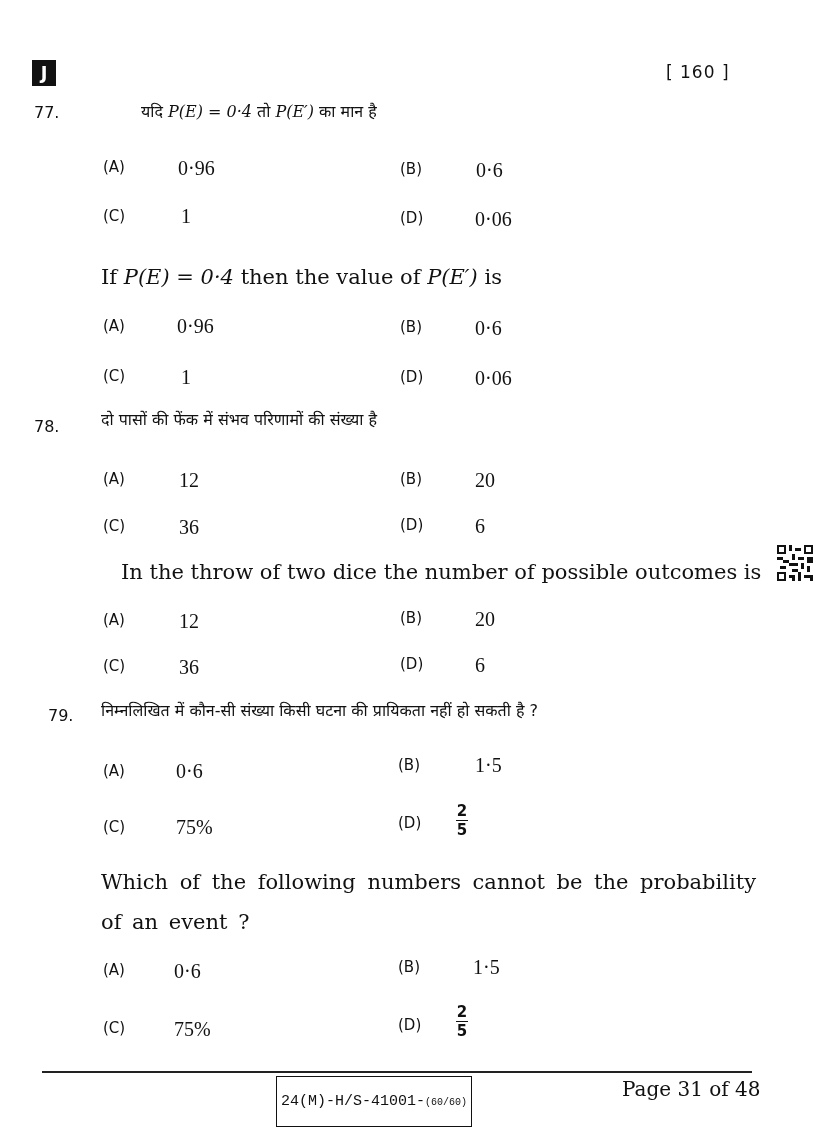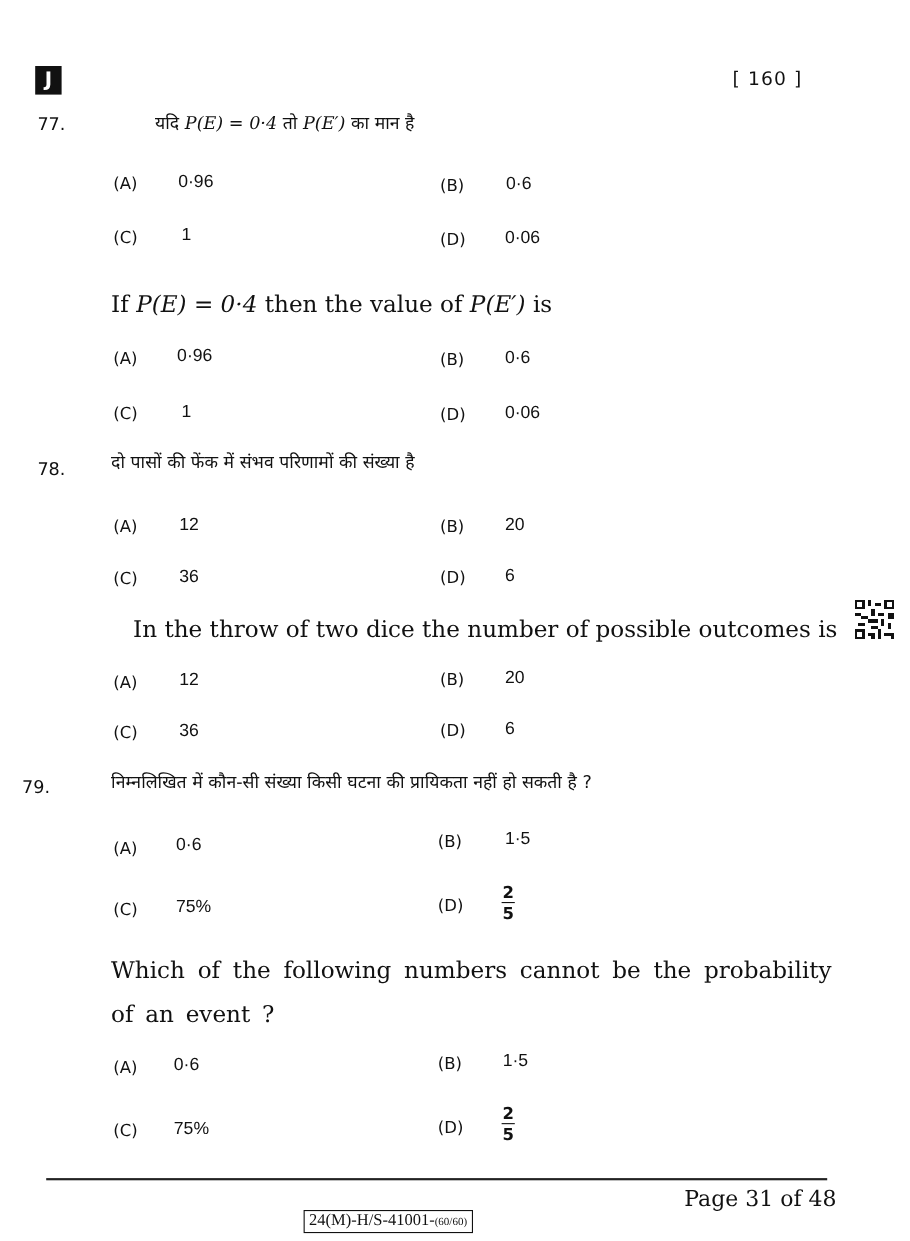--- a/index.html
+++ b/index.html
@@ -4,26 +4,26 @@
 <style>
   html, body { margin:0; padding:0; background:#ffffff; }
   body { width:827px; height:1128px; position:relative; overflow:hidden; color:#111; font-family:"DejaVu Serif", serif; }
   .abs { position:absolute; }
   .series-badge { left:32px; top:60px; width:24px; height:26px; background:#111; color:#fff; font-family:"DejaVu Sans", sans-serif; font-weight:bold; font-size:18px; line-height:26px; text-align:center; }
   .page-code { left:666px; top:62px; font-size:17px; font-family:"DejaVu Sans", sans-serif; letter-spacing:1px; }
   .qnum { font-family:"DejaVu Sans", sans-serif; font-size:16px; }
   .qtext-hi { font-family:"DejaVu Sans", sans-serif; font-size:16px; }
   .qtext-en { font-family:"DejaVu Serif", serif; font-size:21px; }
   .opt-label { font-family:"DejaVu Sans", sans-serif; font-size:15px; }
-  .opt-val { font-family:Liberation Sans, sans-serif; font-size:16px; }
+  .opt-val { font-family:Liberation Serif, serif; font-size:20px;margin-left:16px; }
   .math { font-family:"DejaVu Serif", serif; font-style:italic; }
   .frac { display:inline-flex; flex-direction:column; align-items:center; font-family:"DejaVu Sans", sans-serif; font-weight:bold; font-size:15px; line-height:16px; }
   .frac .bar { width:12px; border-top:1.5px solid #111; margin:1px 0; }
   .footer-line { left:42px; top:1071px; width:710px; height:2px; background:#222; }
-  .footer-code { left:276px; top:1076px; border:1.5px solid #111; padding:1px 4px; font-family:Liberation Serif, serif; font-size:15px;margin-top:24px; }
+  .footer-code { left:276px; top:1076px; border:1.5px solid #111; padding:16px 4px; font-family:Liberation Mono, monospace; font-size:15px; }
   .footer-code small { font-size:10px; }
   .footer-page { left:622px; top:1077px; font-family:"DejaVu Serif", serif; font-size:20px; }
   .qr { left:777px; top:545px; width:36px; height:36px; }
   .en-wrap { left:101px; width:655px; text-align:justify; line-height:40px; word-spacing:4px; }
 </style>
 </head>
 <body>
 
 <div class="abs series-badge">J</div>
 <div class="abs page-code">[ 160 ]</div>
@@ -108,21 +108,21 @@
 
 <div class="abs opt-label" style="left:103px; top:611px;">(A)</div>
 <div class="abs opt-val" style="left:163px; top:610px;">12</div>
 <div class="abs opt-label" style="left:400px; top:609px;">(B)</div>
 <div class="abs opt-val" style="left:459px; top:608px;">20</div>
 <div class="abs opt-label" style="left:103px; top:657px;">(C)</div>
 <div class="abs opt-val" style="left:163px; top:656px;">36</div>
 <div class="abs opt-label" style="left:400px; top:655px;">(D)</div>
 <div class="abs opt-val" style="left:459px; top:654px;">6</div>
 
-<div class="abs qnum" style="left:20px; top:706px;text-align:right;">79.</div>
+<div class="abs qnum" style="left:48px; top:706px;text-align:right;">79.</div>
 <div class="abs qtext-hi" style="left:101px; top:699px;">निम्नलिखित में कौन-सी संख्या किसी घटना की प्रायिकता नहीं हो सकती है ?</div>
 
 <div class="abs opt-label" style="left:103px; top:762px;">(A)</div>
 <div class="abs opt-val" style="left:160px; top:760px;">0·6</div>
 <div class="abs opt-label" style="left:398px; top:756px;">(B)</div>
 <div class="abs opt-val" style="left:459px; top:754px;">1·5</div>
 <div class="abs opt-label" style="left:103px; top:818px;">(C)</div>
 <div class="abs opt-val" style="left:160px; top:816px;">75%</div>
 <div class="abs opt-label" style="left:398px; top:814px;">(D)</div>
 <div class="abs frac" style="left:456px; top:803px;">

